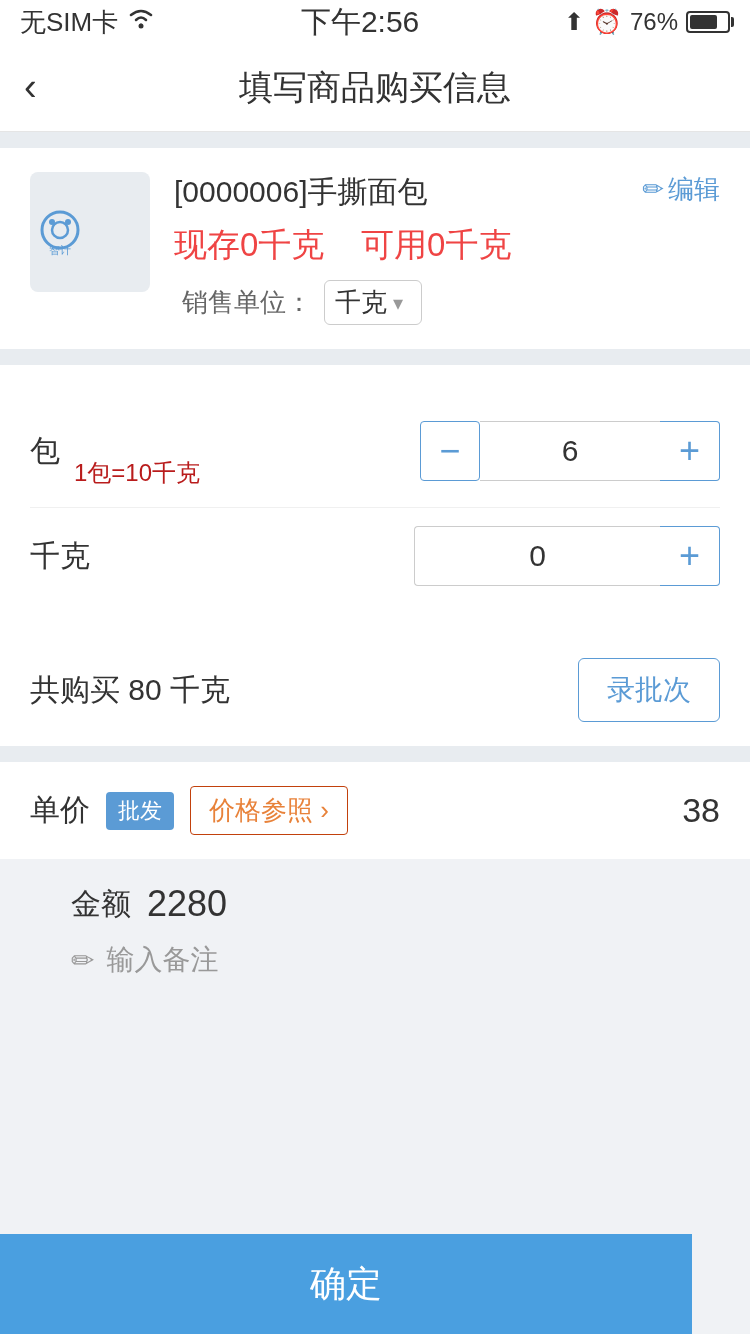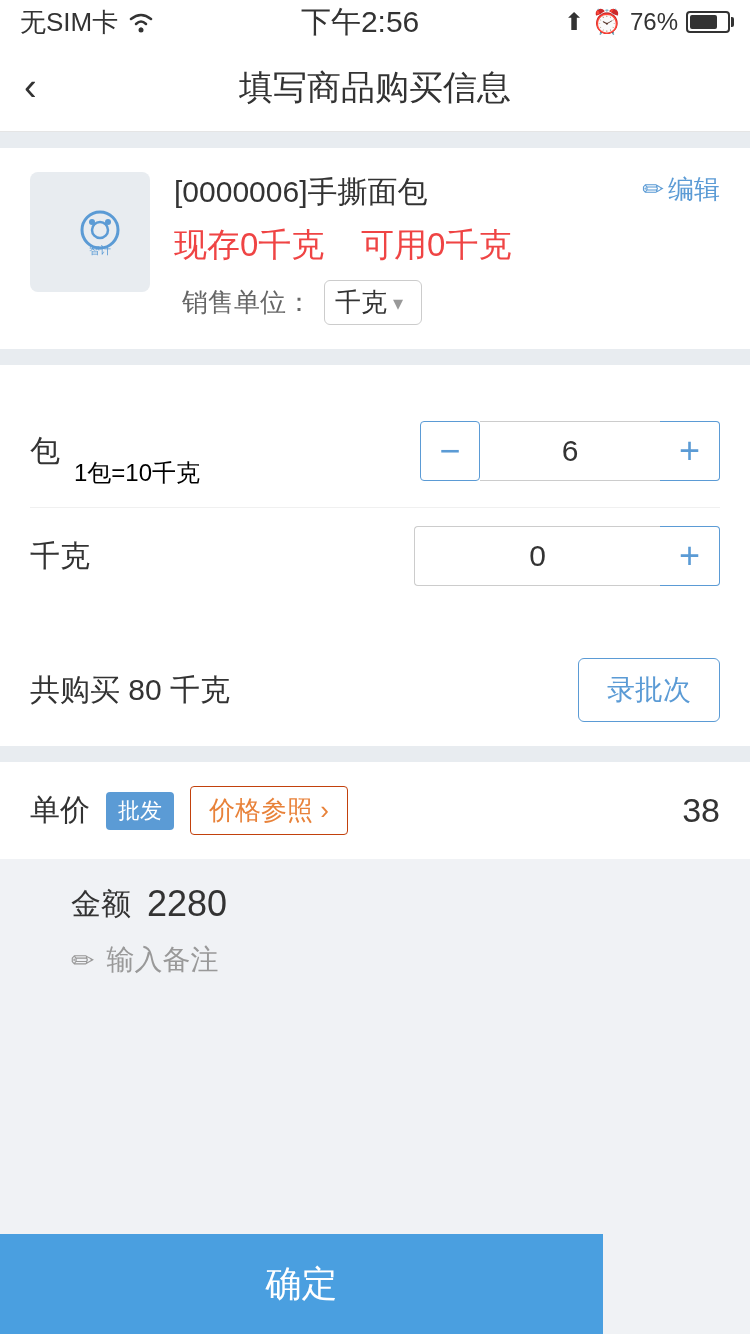--- a/index.html
+++ b/index.html
@@ -17,21 +17,21 @@
     .status-bar {
       background: #fff;
       height: 44px;
       display: flex;
       align-items: center;
       justify-content: space-between;
       padding: 0 20px;
       font-size: 26px;
       color: #333;
     }
-    .status-left { display: flex; align-items: flex-end; gap: 8px; }
+    .status-left { display: flex; align-items: flex-start; gap: 8px; }
     .status-center { font-size: 30px; font-weight: 500; }
     .status-right { display: flex; align-items: center; gap: 8px; font-size: 24px; }
     .battery-icon {
       width: 44px; height: 22px; border: 2px solid #333; border-radius: 4px;
       position: relative; display: inline-flex; align-items: center; padding: 2px;
     }
     .battery-icon::after {
       content: ''; position: absolute; right: -6px; top: 50%; transform: translateY(-50%);
       width: 3px; height: 10px; background: #333; border-radius: 0 2px 2px 0;
     }
@@ -74,21 +74,21 @@
       align-items: flex-start;
       gap: 24px;
     }
     .product-image {
       width: 120px;
       height: 120px;
       background: #e8ecf0;
       border-radius: 8px;
       display: flex;
       align-items: center;
-      justify-content: flex-end;
+      justify-content: flex-start;
       flex-shrink: 0;
       color: #5b9bd5;
     }
     .product-info { flex: 1; }
     .product-title {
       font-size: 30px;
       font-weight: 500;
       color: #333;
       margin-bottom: 10px;
     }
@@ -145,21 +145,21 @@
     .form-row:last-child { border-bottom: none; }
     .form-label {
       font-size: 30px;
       color: #333;
       display: flex;
       align-items: center;
       gap: 14px;
     }
     .form-label-hint {
       font-size: 24px;
-      color: #000000;
+      color: #b91c1c;
       margin-top: 44px;
     }
     .form-input-group {
       display: flex;
       align-items: center;
       gap: 0;
     }
     .stepper-btn {
       width: 60px;
       height: 60px;
@@ -278,21 +278,21 @@
       background: #f0f2f5;
       flex: 1;
       min-height: 300px;
     }
 
     
     .confirm-btn {
       position: fixed;
       bottom: 0;
       left: 0;
-      width: 603px;
+      width: 692px;
       height: 100px;
       background: #4a9fe0;
       color: #fff;
       font-size: 36px;
       display: flex;
       align-items: center;
       justify-content: center;
       cursor: pointer;
       border: none;
     }

